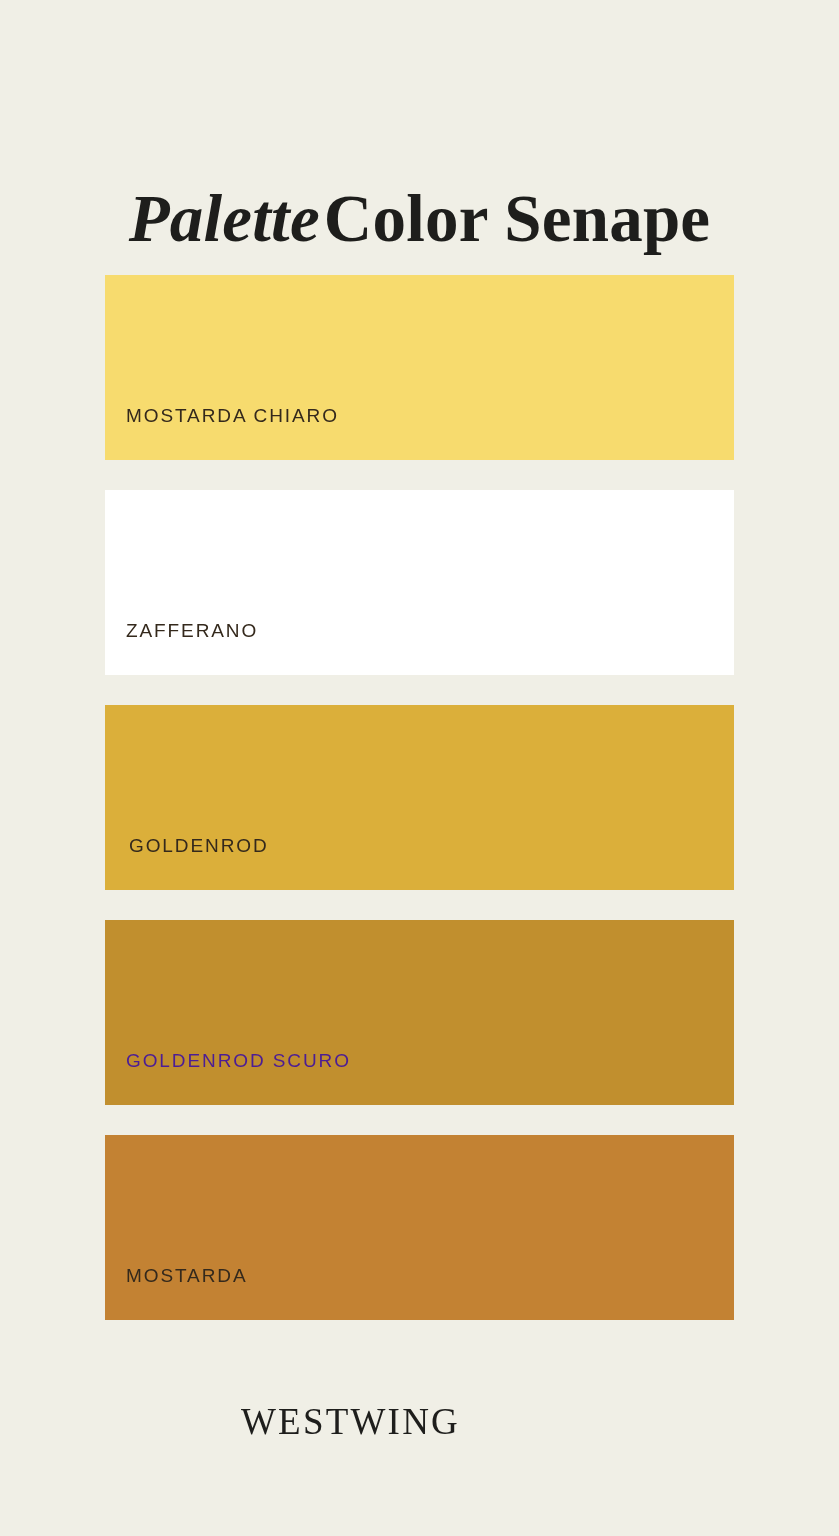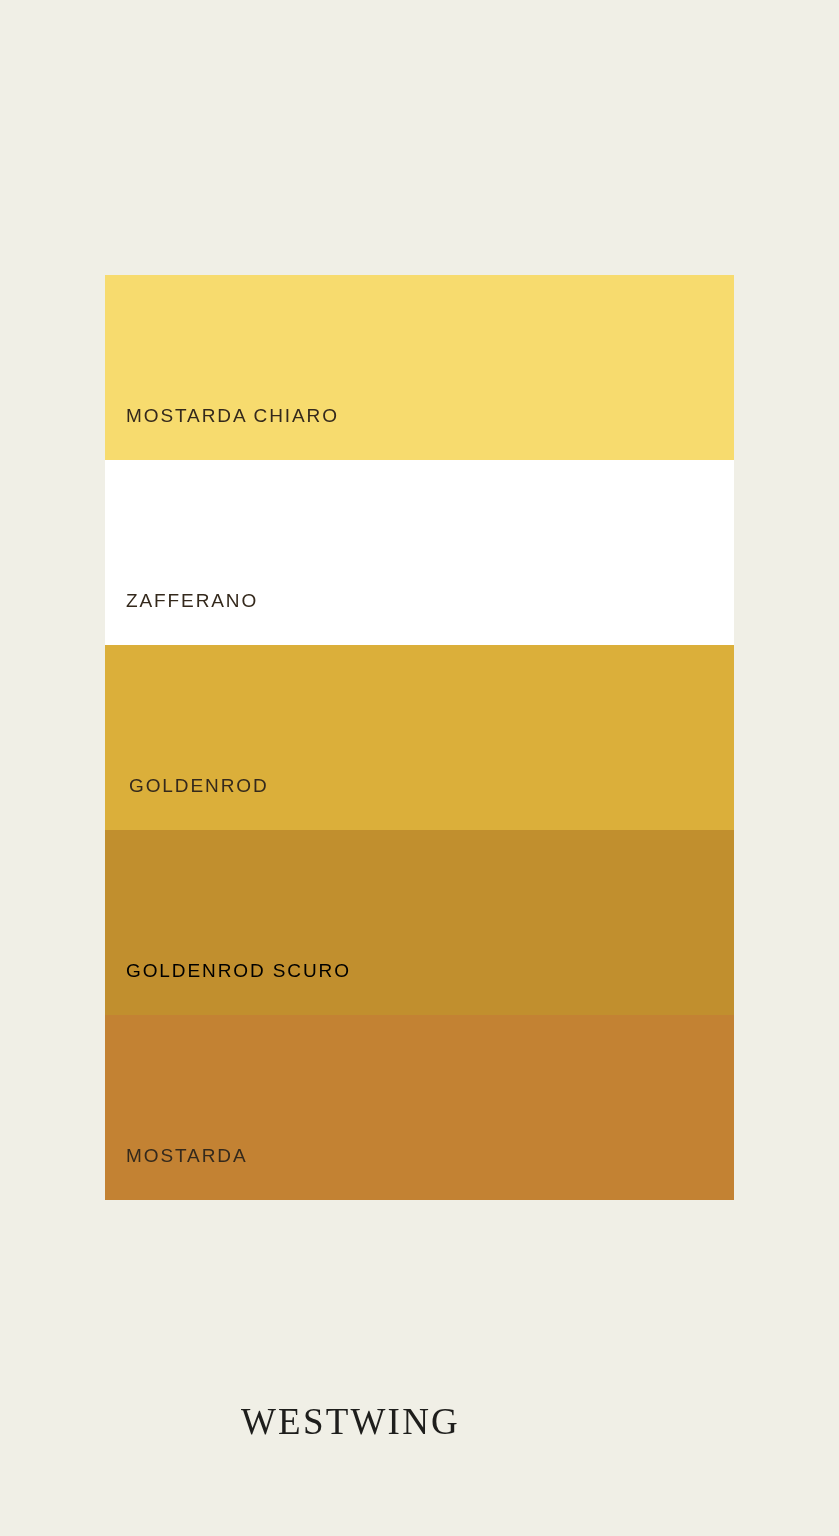--- a/index.html
+++ b/index.html
@@ -54,20 +54,21 @@
     position: absolute;
     left: 105px;
     top: 275px;
     width: 629px;
   }
 
   .swatch {
     position: relative;
     width: 629px;
     height: 185px;
+    margin-bottom: 30px;
     box-sizing: border-box;
     display: flex;
     align-items: flex-end;
   }
 
   .swatch:last-child {
     margin-bottom: 12px;
   }
 
   .swatch-label {
@@ -97,37 +98,40 @@
     letter-spacing: 2.2px;
     color: #1E1E1C;
     white-space: nowrap;
   }
 </style>
 </head>
 <body>
 
 <div id="page" style="background-color: rgb(240, 239, 230);">
 
+  <div id="title-block">
+    <h1 id="palette-title" style="color: rgb(30, 30, 28);"><span class="word-italic">Palette</span><span class="word-regular">Color Senape</span></h1>
+  </div>
 
   <div id="swatch-stack">
 
     <div class="swatch" style="background-color: rgb(247, 219, 110);">
       <span class="swatch-label" style="color: rgb(52, 41, 28);">MOSTARDA CHIARO</span>
     </div>
 
     <div class="swatch" style="background-color: #ffffff;">
       <span class="swatch-label" style="color: rgb(52, 41, 28);">ZAFFERANO</span>
     </div>
 
     <div class="swatch" style="background-color: rgb(219, 175, 58);">
       <span class="swatch-label" style="color: rgb(52, 41, 28); padding-left: 24px;">GOLDENROD</span>
     </div>
 
     <div class="swatch" style="background-color: rgb(193, 143, 46);">
-      <span class="swatch-label" style="color: #000000;">GOLDENROD SCURO</span>
+      <span class="swatch-label" style="color: #4c1d95;">GOLDENROD SCURO</span>
     </div>
 
     <div class="swatch" style="background-color: rgb(195, 130, 51);">
       <span class="swatch-label" style="color: rgb(52, 41, 28);">MOSTARDA</span>
     </div>
 
   </div>
 
   <div id="footer-brand">
     <div id="brand-wordmark" style="color: rgb(30, 30, 28);">WESTWING</div>

